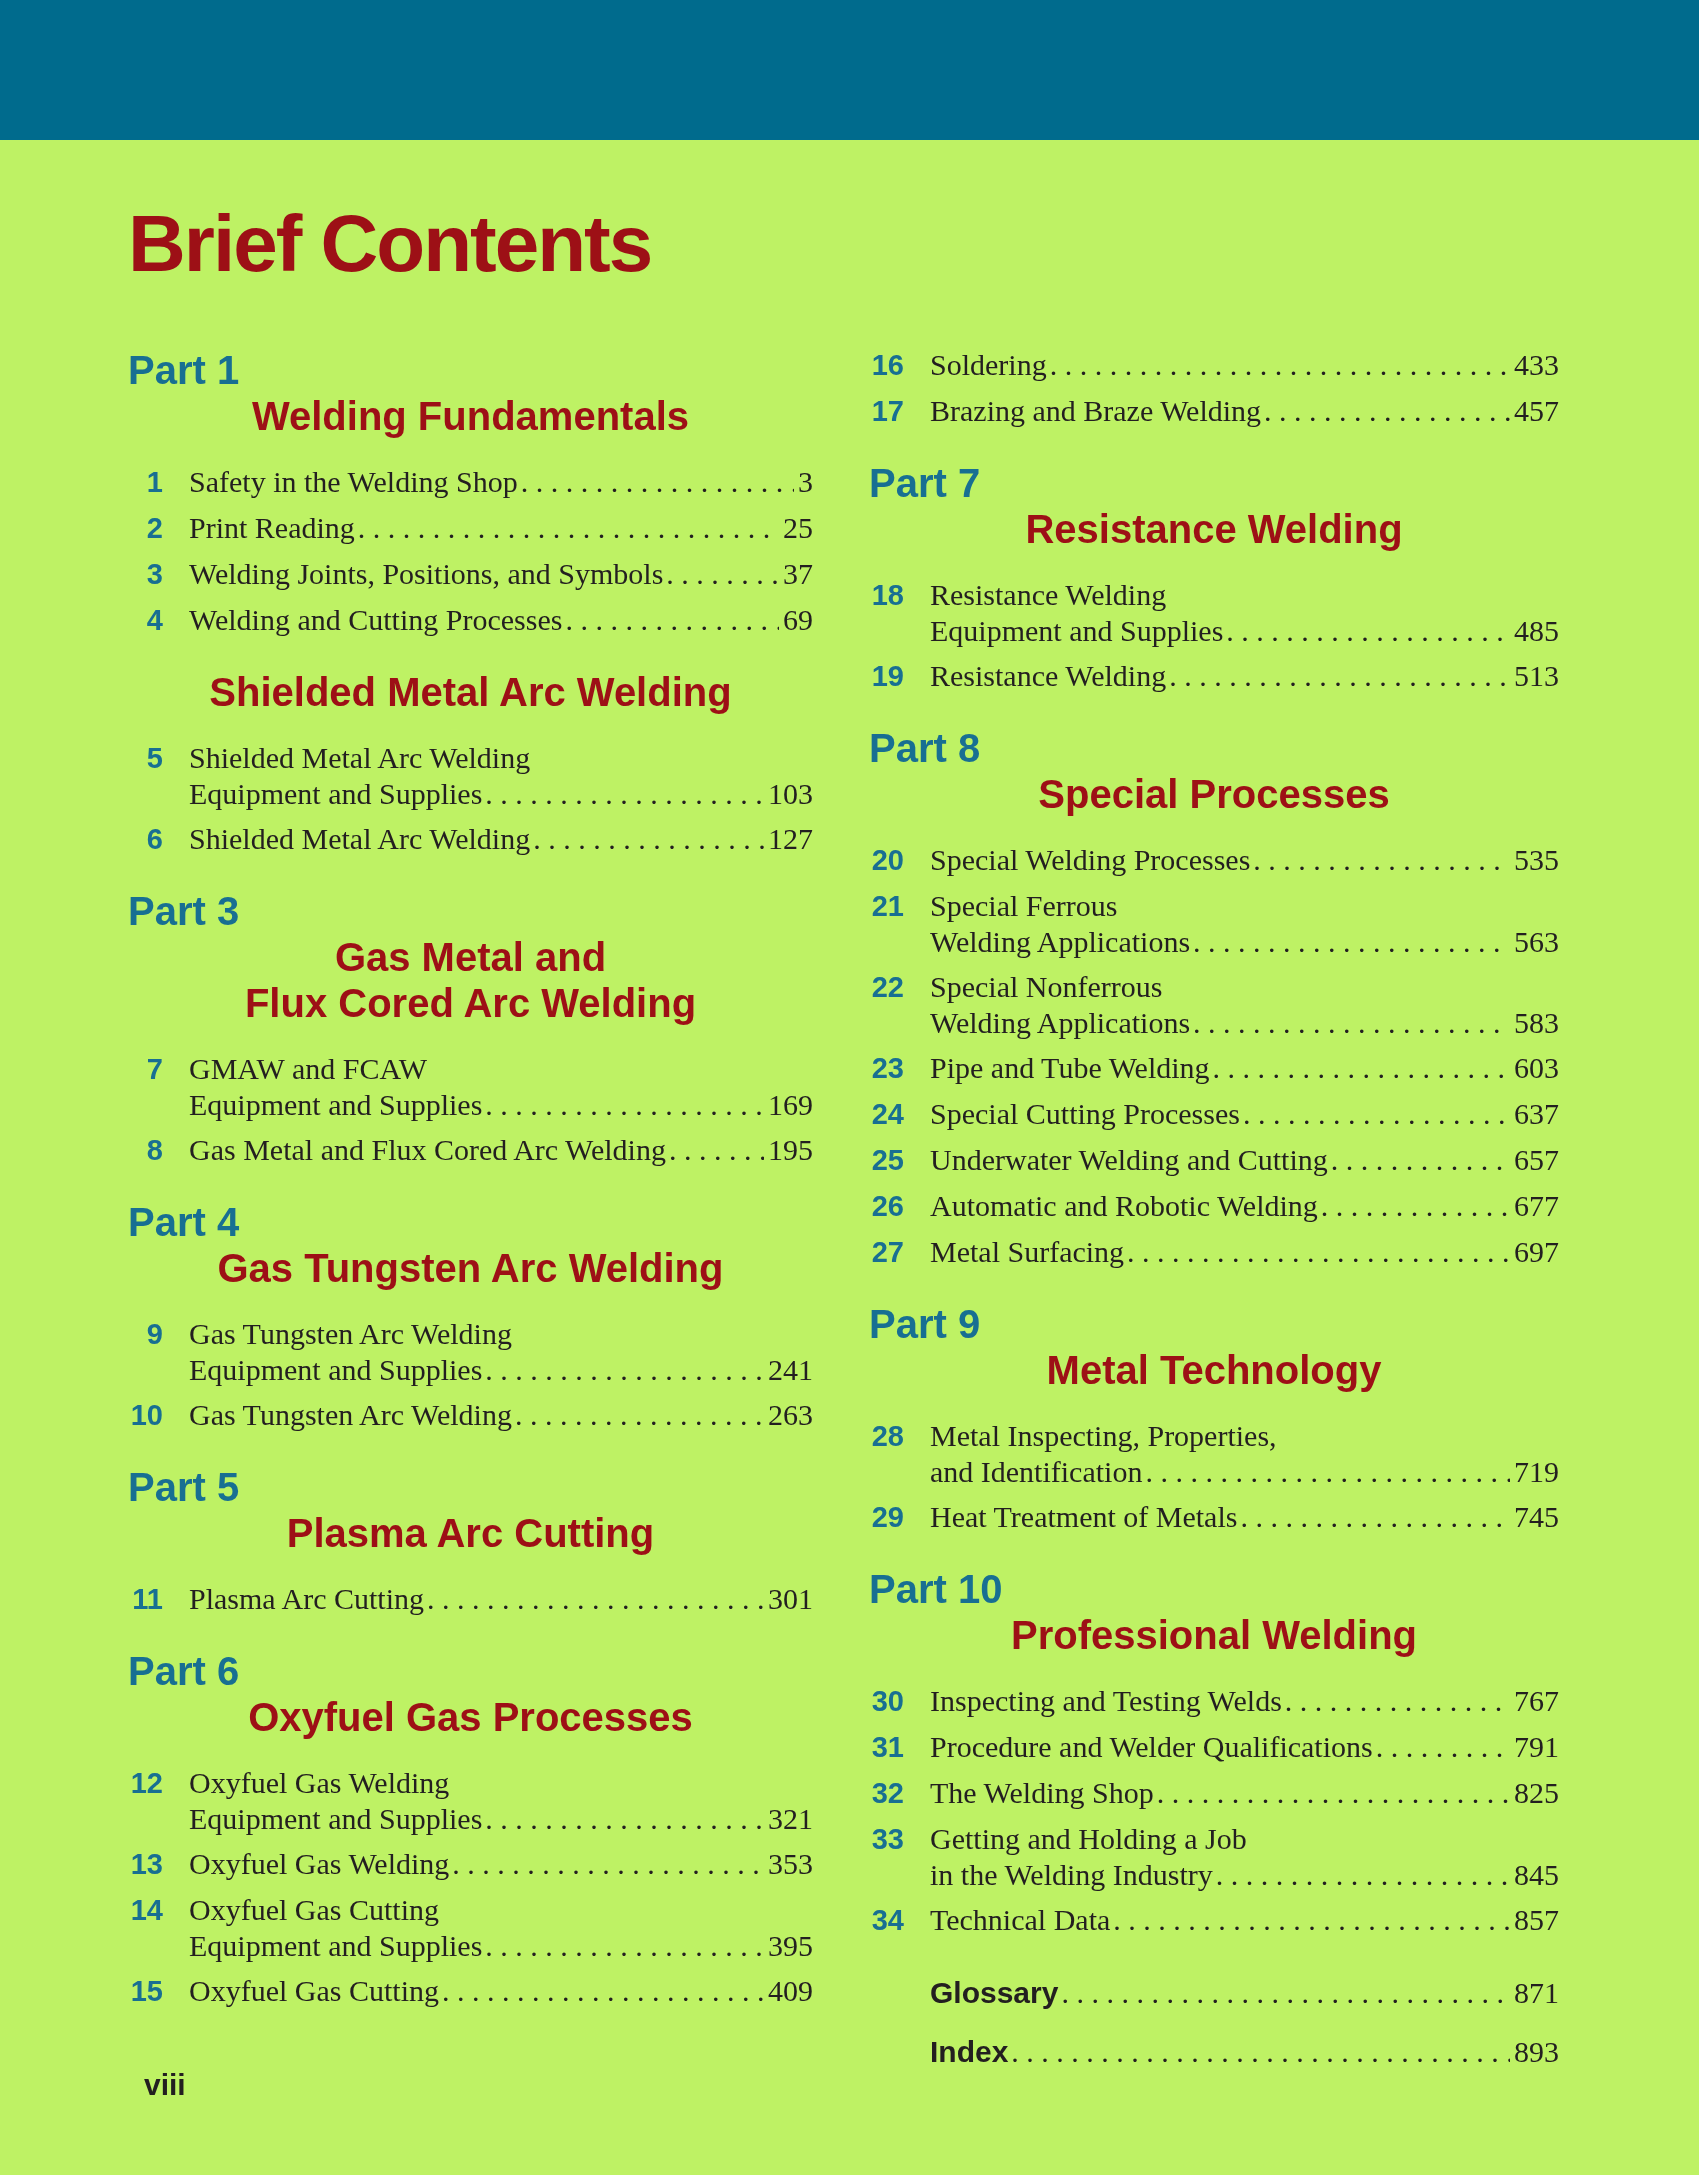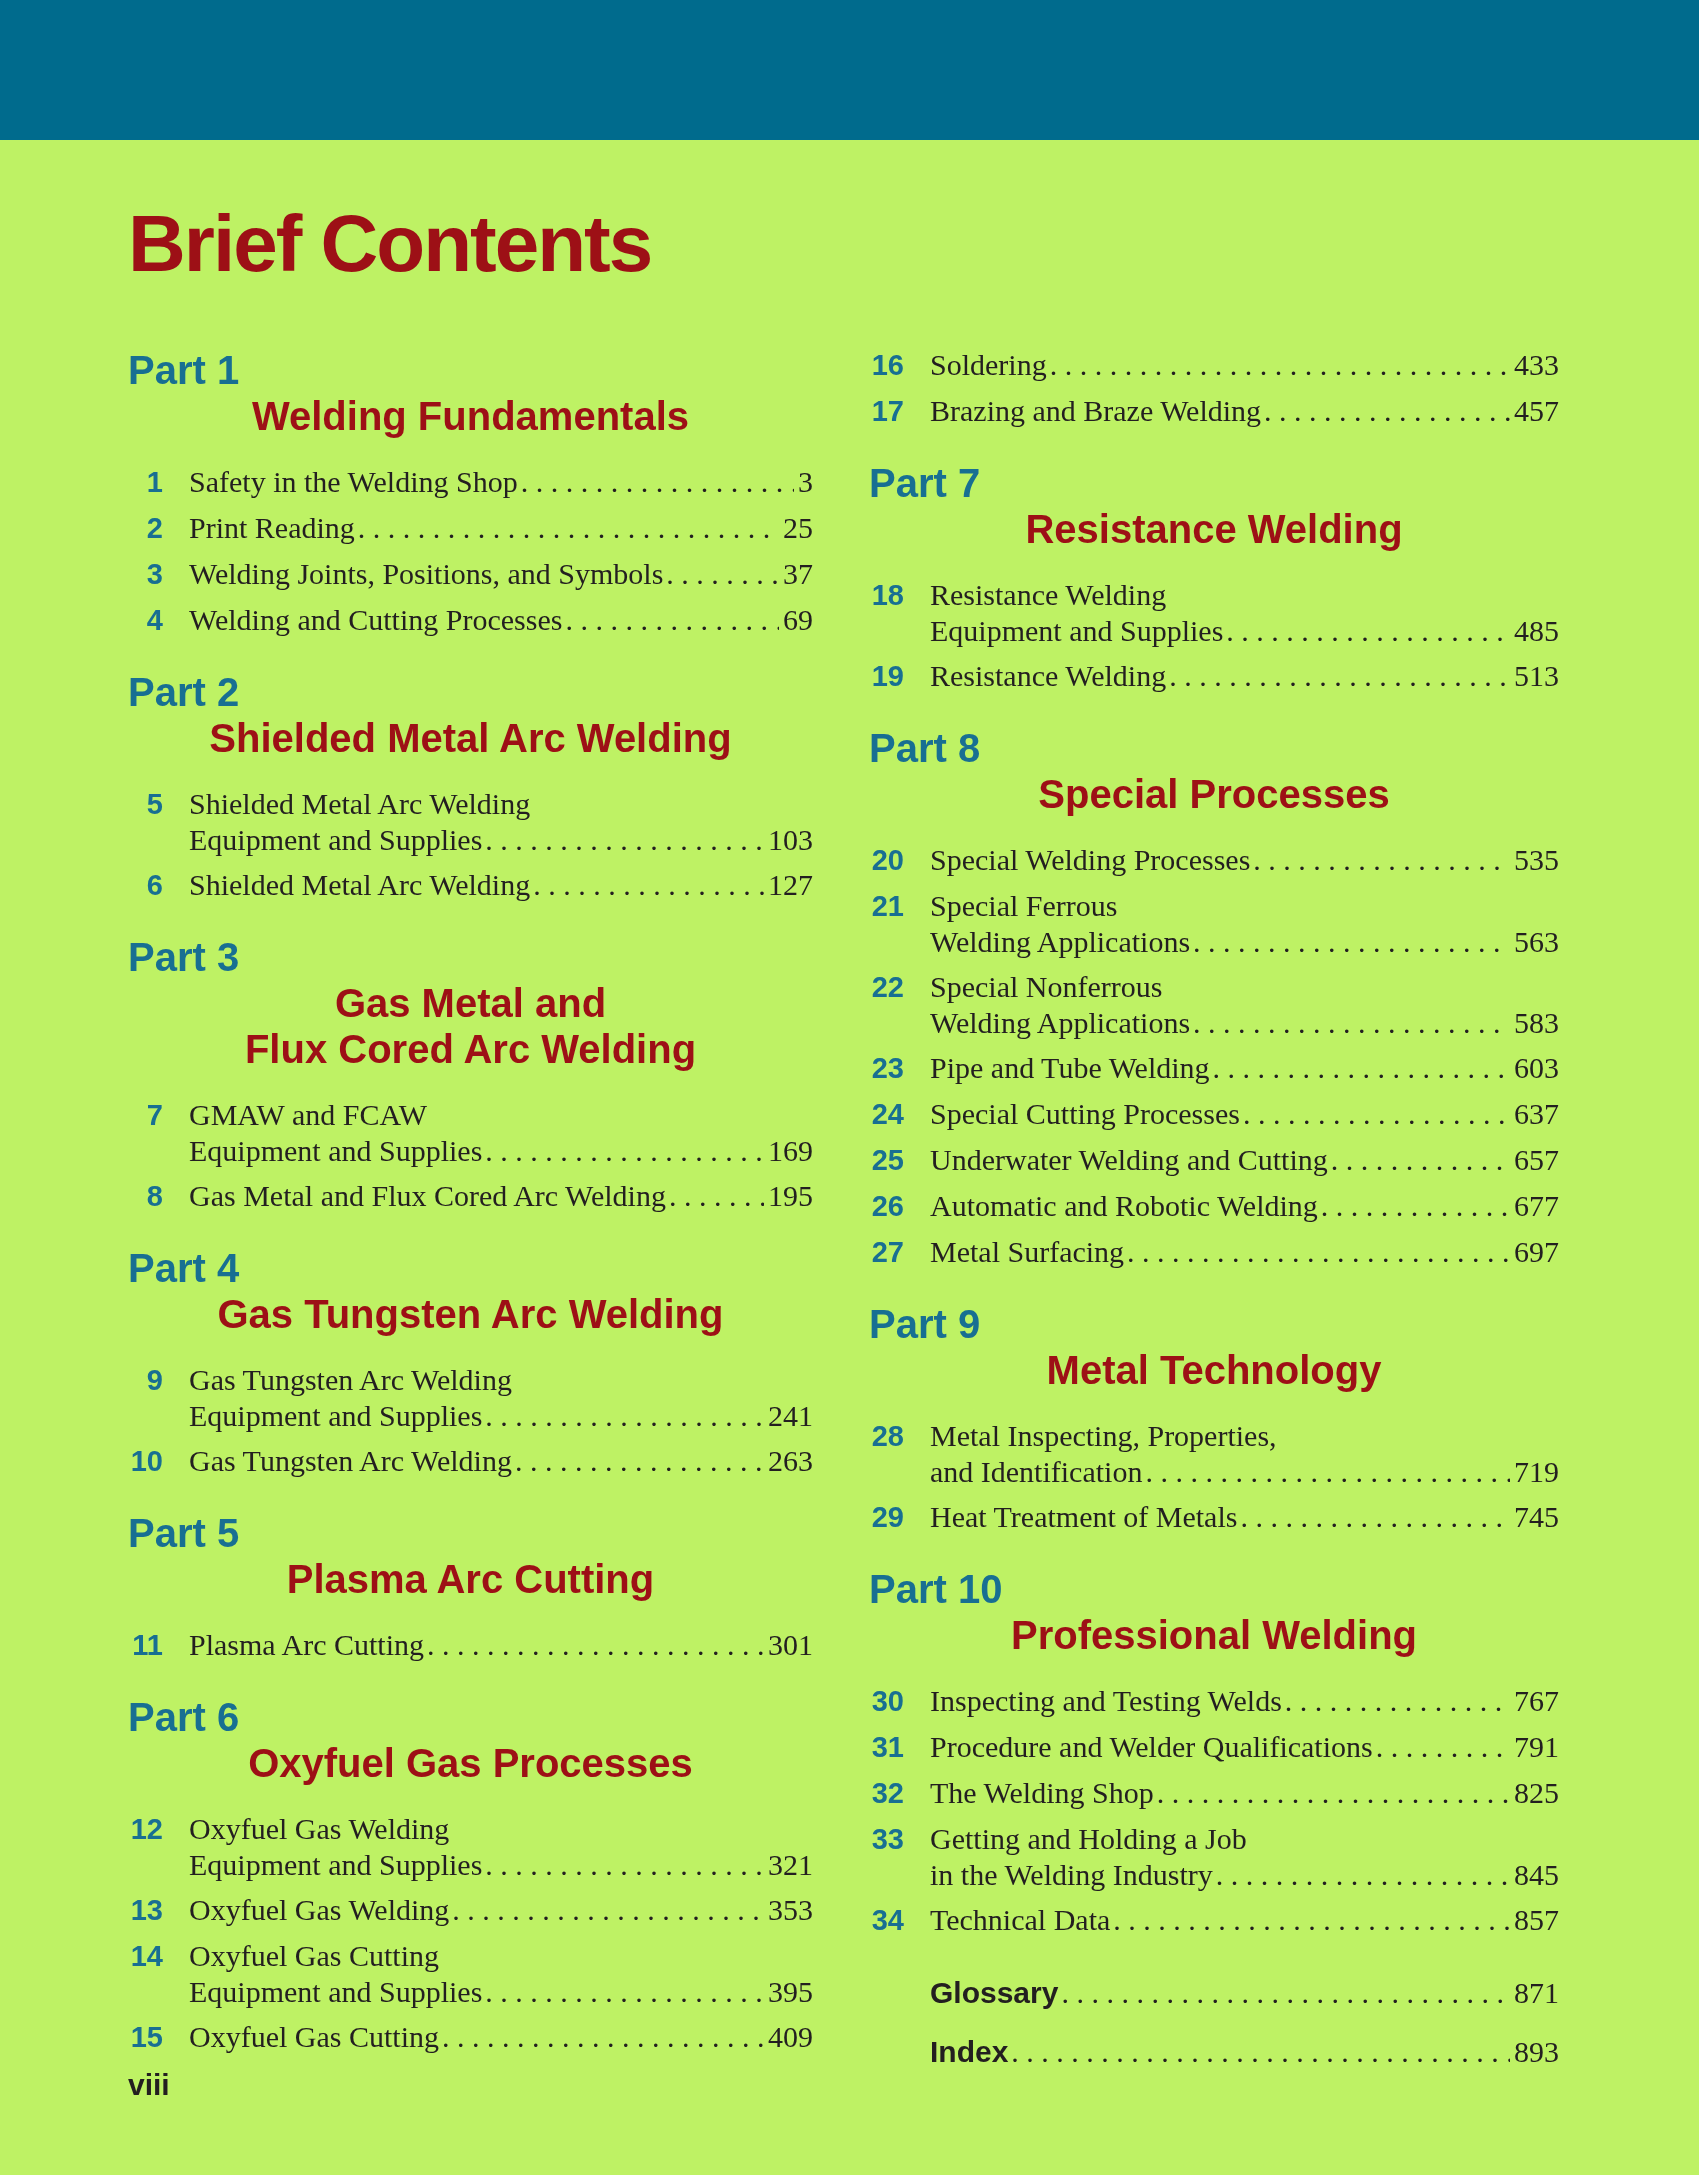--- a/index.html
+++ b/index.html
@@ -83,21 +83,21 @@
   .section-backmatter { margin-top:36px; }
   .entry.bm { margin-bottom:23px;justify-content:flex-end; }
   .entry.bm .chapter-text {
     font-family:"Liberation Sans", sans-serif;
     font-weight:bold;
     font-size:30px;
     color:#231f20;
   }
   .folio {
     position:absolute;
-    left:128px; top:2068px;
+    left:144px; top:2068px;
     font-family:"Liberation Sans", sans-serif;
     font-weight:bold;
     font-size:30px;
     color:#231f20;
   }
 </style>
 </head>
 <body>
 
 <div class="page">
@@ -147,21 +147,20 @@
                 <div class="line">
                   <span class="chapter-text">Welding and Cutting Processes</span>
                   <span class="leader"></span>
                   <span class="page-num">69</span>
                 </div>
               </div>
             </div>
           </div>
           <div class="section">
             <div class="section-heading">
-              <div class="part-num">Part 2</div>
               <div class="part-title-line">Shielded Metal Arc Welding</div>
             </div>
             <div class="entry">
               <div class="num">5</div>
               <div class="entry-body">
                 <div class="line">
                   <span class="chapter-text">Shielded Metal Arc Welding</span>
                 </div>
                 <div class="line">
                   <span class="chapter-text">Equipment and Supplies</span>

